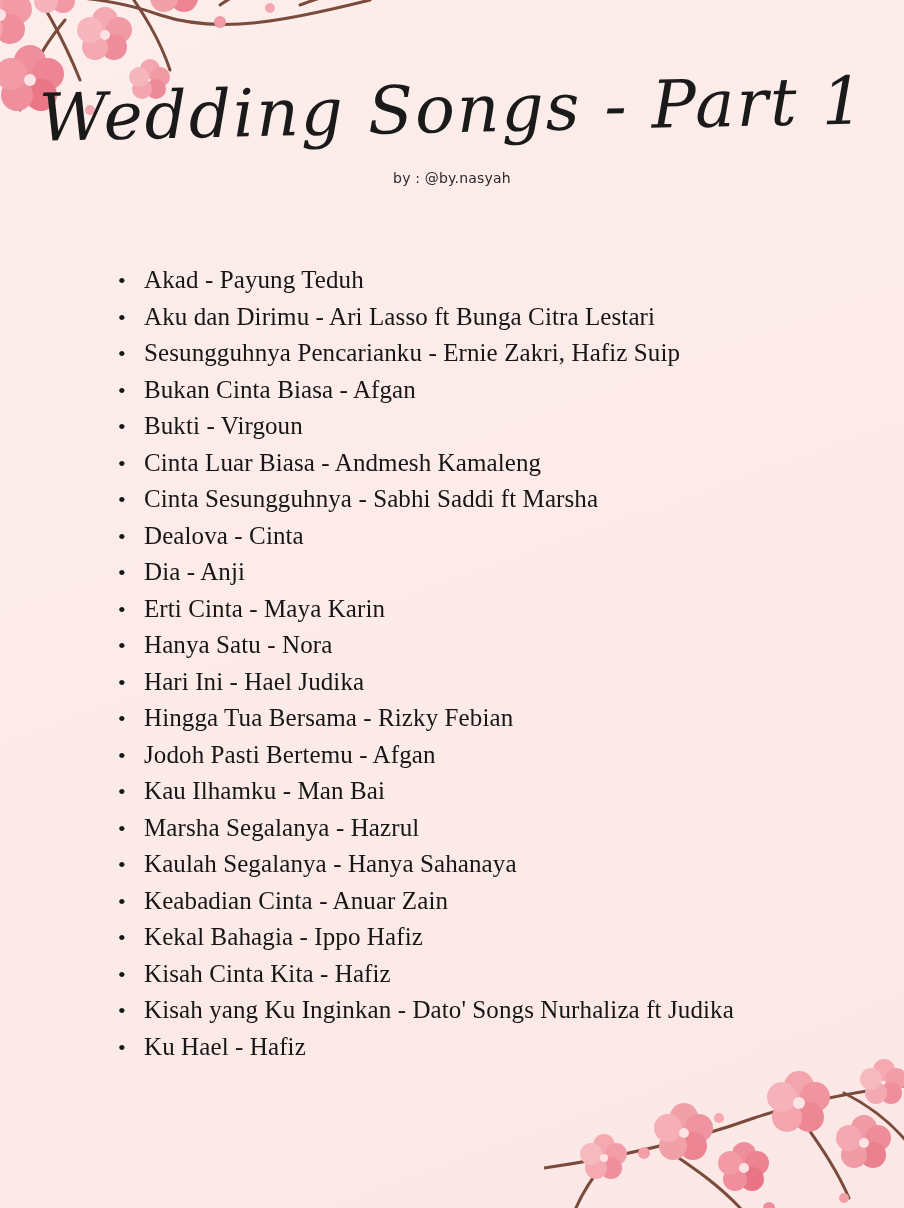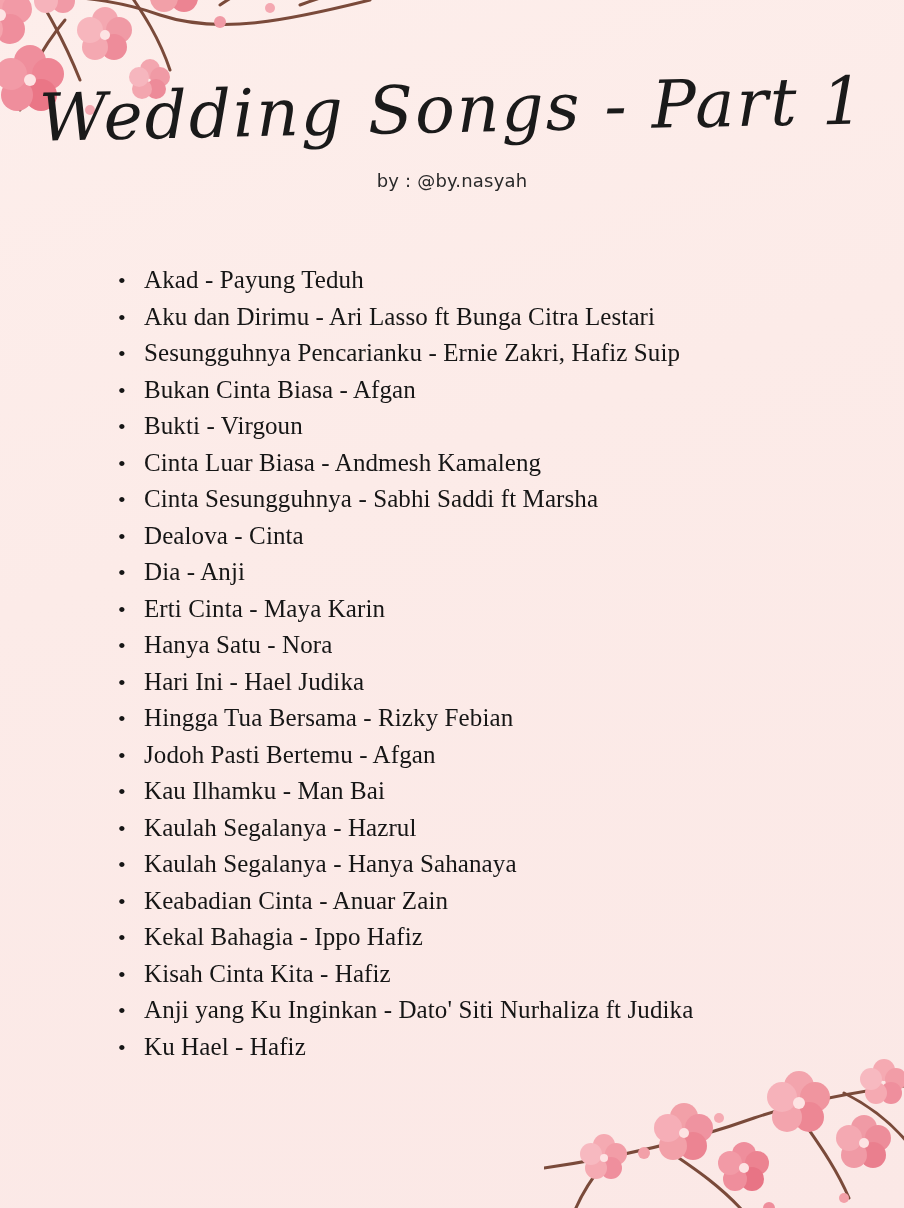--- a/index.html
+++ b/index.html
@@ -56,21 +56,21 @@
     letter-spacing: 2px;
     color: #1a1a1a;
     line-height: 1.15;
     transform: rotate(-1.2deg);
     display: inline-block;
     white-space: nowrap;
   }
   .byline {
     margin-top: 22px;
     font-family: "DejaVu Sans", sans-serif;
-    font-size: 18px;
+    font-size: 14px;
     color: #2a2a2a;
     letter-spacing: .2px;
   }
 
   
   .song-list {
     position: absolute;
     top: 262px;
     left: 118px;
     right: 60px;
@@ -312,41 +312,41 @@
       <li class="song-item">
         <span class="bullet">•</span>
         <span class="song-text">Jodoh Pasti Bertemu - Afgan</span>
       </li>
       <li class="song-item">
         <span class="bullet">•</span>
         <span class="song-text">Kau Ilhamku - Man Bai</span>
       </li>
       <li class="song-item">
         <span class="bullet">•</span>
-        <span class="song-text">Kaulah Segalanya - Hazrul</span>
+        <span class="song-text">Marsha Segalanya - Hazrul</span>
       </li>
       <li class="song-item">
         <span class="bullet">•</span>
         <span class="song-text">Kaulah Segalanya - Hanya Sahanaya</span>
       </li>
       <li class="song-item">
         <span class="bullet">•</span>
         <span class="song-text">Keabadian Cinta - Anuar Zain</span>
       </li>
       <li class="song-item">
         <span class="bullet">•</span>
         <span class="song-text">Kekal Bahagia - Ippo Hafiz</span>
       </li>
       <li class="song-item">
         <span class="bullet">•</span>
         <span class="song-text">Kisah Cinta Kita - Hafiz</span>
       </li>
       <li class="song-item">
         <span class="bullet">•</span>
-        <span class="song-text">Anji yang Ku Inginkan - Dato' Siti Nurhaliza ft Judika</span>
+        <span class="song-text">Kisah yang Ku Inginkan - Dato' Songs Nurhaliza ft Judika</span>
       </li>
       <li class="song-item">
         <span class="bullet">•</span>
         <span class="song-text">Ku Hael - Hafiz</span>
       </li>
     </ul>
 
 </div>
 
 </body></html>

